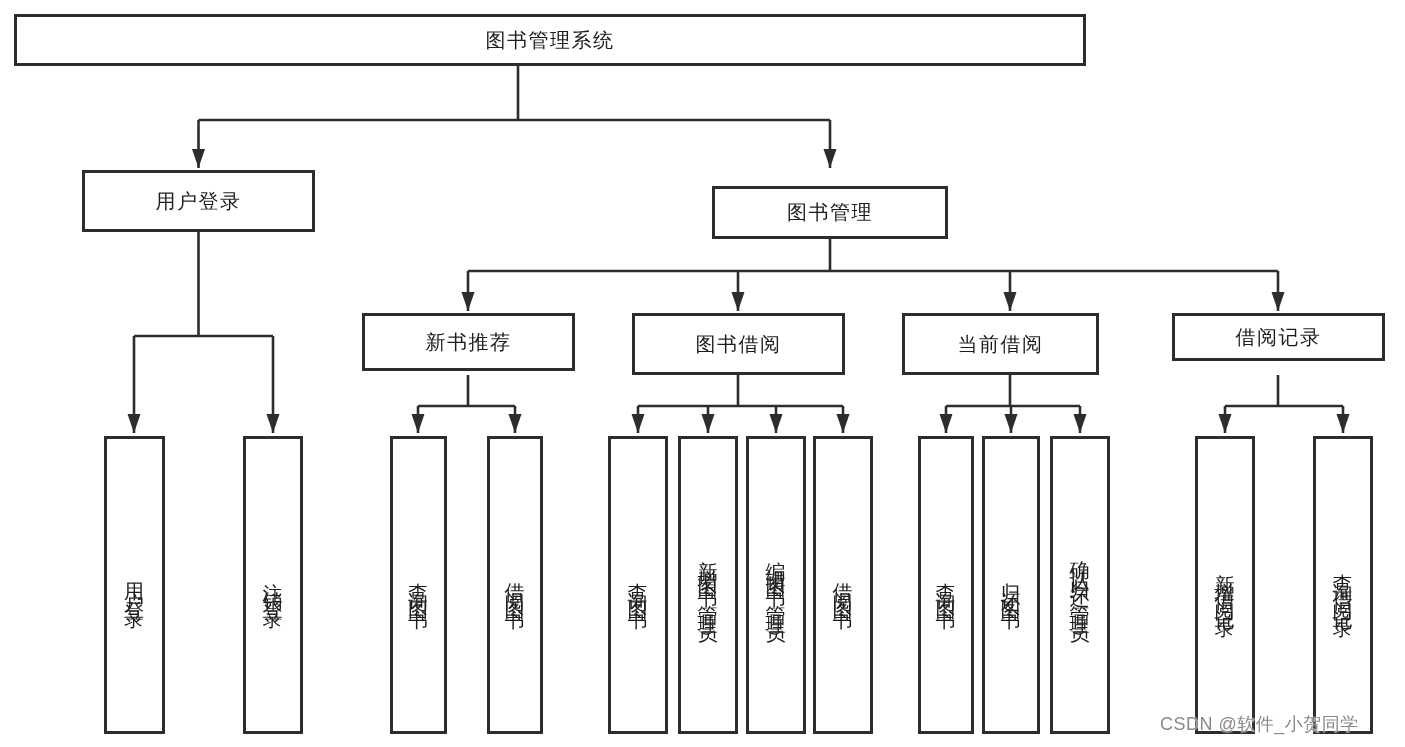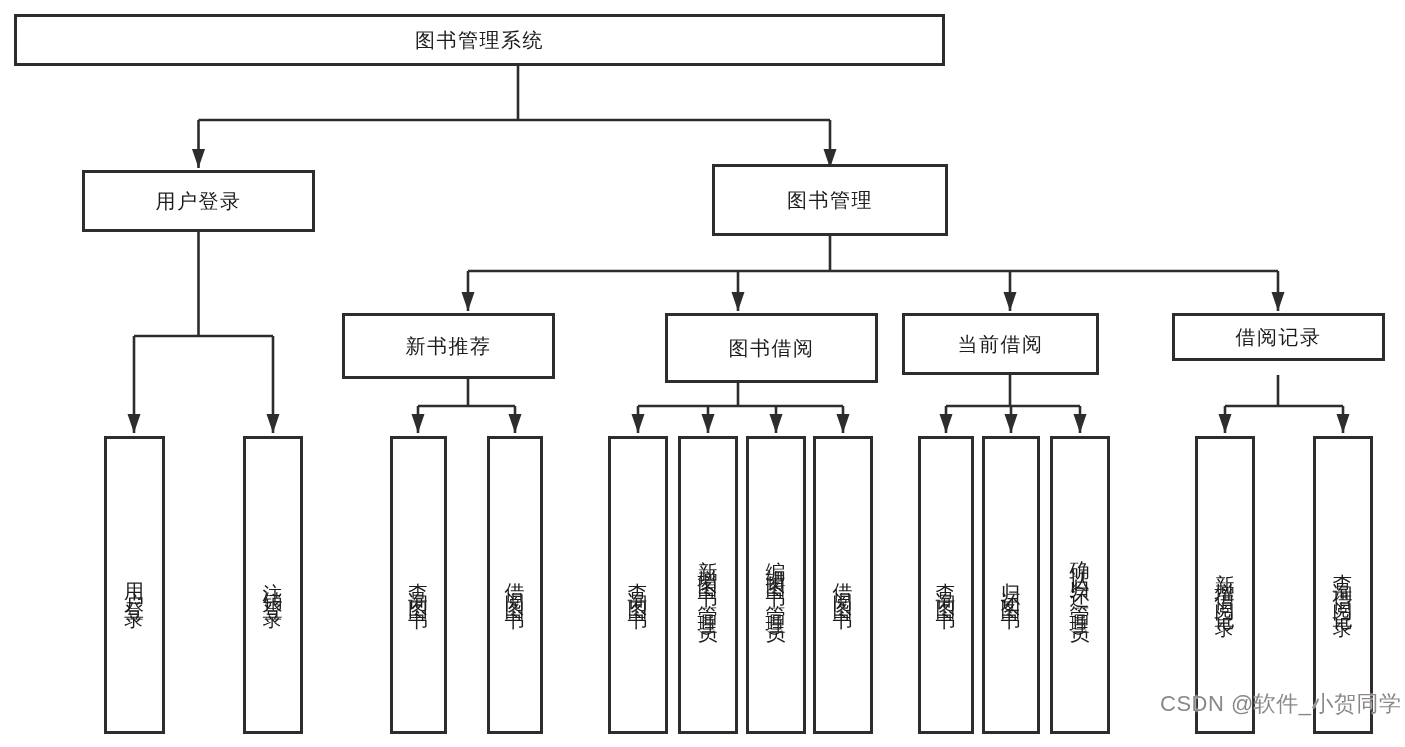--- a/index.html
+++ b/index.html
@@ -20,22 +20,22 @@
   .label{
     font-size:20px;color:#1c1c1c;letter-spacing:1.5px;
     white-space:nowrap;
   }
   .leaf .label{
     writing-mode:vertical-rl;text-orientation:mixed;
     letter-spacing:9px;line-height:1;white-space:normal;
     max-height:284px;
   }
   #watermark{
-    position:absolute;left:1160px;top:689px;z-index:2;
-    font-size:22px;color:#8d8787;letter-spacing:0.5px;
+    position:absolute;left:1160px;top:712px;z-index:2;
+    font-size:18px;color:#8d8787;letter-spacing:0.5px;
     text-shadow:0 0 2px #ffffff, 0 0 1px #ffffff;
   }
 </style>
 </head>
 <body>
 
 <svg id="connector-layer" viewBox="0 0 1405 747" xmlns="http://www.w3.org/2000/svg">
   <defs>
     <marker id="arrowDown" markerUnits="userSpaceOnUse" markerWidth="16" markerHeight="20" refX="8" refY="19" orient="0">
       <polygon points="1.5,0 14.5,0 8,19" fill="#2d2d2d"></polygon>
@@ -64,35 +64,35 @@
   <line x1="708" y1="406" x2="708" y2="433" stroke="#2d2d2d" stroke-width="2.6" marker-end="url(#arrowDown)"></line>
   <line x1="776" y1="406" x2="776" y2="433" stroke="#2d2d2d" stroke-width="2.6" marker-end="url(#arrowDown)"></line>
   <line x1="843" y1="406" x2="843" y2="433" stroke="#2d2d2d" stroke-width="2.6" marker-end="url(#arrowDown)"></line>
   <line x1="946" y1="406" x2="946" y2="433" stroke="#2d2d2d" stroke-width="2.6" marker-end="url(#arrowDown)"></line>
   <line x1="1011" y1="406" x2="1011" y2="433" stroke="#2d2d2d" stroke-width="2.6" marker-end="url(#arrowDown)"></line>
   <line x1="1080" y1="406" x2="1080" y2="433" stroke="#2d2d2d" stroke-width="2.6" marker-end="url(#arrowDown)"></line>
   <line x1="1225" y1="406" x2="1225" y2="433" stroke="#2d2d2d" stroke-width="2.6" marker-end="url(#arrowDown)"></line>
   <line x1="1343" y1="406" x2="1343" y2="433" stroke="#2d2d2d" stroke-width="2.6" marker-end="url(#arrowDown)"></line>
 </svg>
 
-<div class="box" style="left:14px;top:14px;width:931px;height:52px">
+<div class="box" style="left:14px;top:14px;width:1072px;height:52px">
   <span class="label">图书管理系统</span>
 </div>
 
 <div class="box" style="left:82px;top:170px;width:233px;height:62px">
   <span class="label">用户登录</span>
 </div>
-<div class="box" style="left:712px;top:164px;width:236px;height:72px">
+<div class="box" style="left:712px;top:186px;width:236px;height:53px">
   <span class="label">图书管理</span>
 </div>
 
-<div class="box" style="left:342px;top:313px;width:213px;height:66px">
+<div class="box" style="left:362px;top:313px;width:213px;height:58px">
   <span class="label">新书推荐</span>
 </div>
-<div class="box" style="left:665px;top:313px;width:213px;height:70px">
+<div class="box" style="left:632px;top:313px;width:213px;height:62px">
   <span class="label">图书借阅</span>
 </div>
 <div class="box" style="left:902px;top:313px;width:197px;height:62px">
   <span class="label">当前借阅</span>
 </div>
 <div class="box" style="left:1172px;top:313px;width:213px;height:48px">
   <span class="label">借阅记录</span>
 </div>
 
 <div class="box leaf" style="left:104px;top:436px;width:61px;height:298px">

